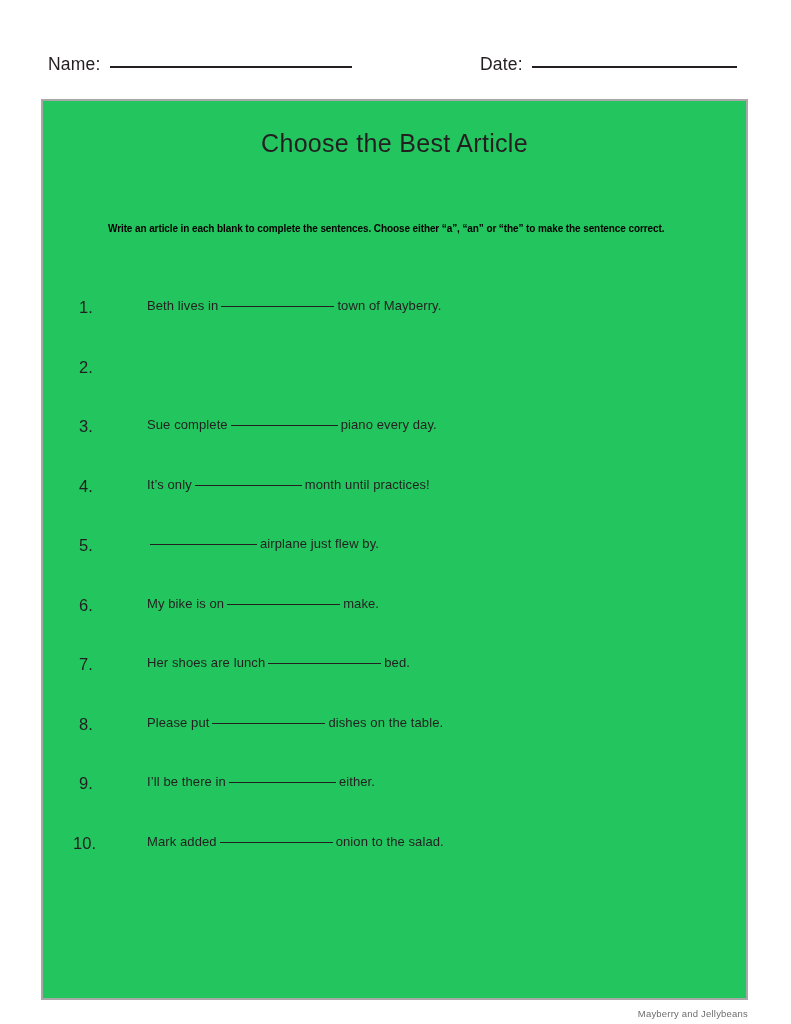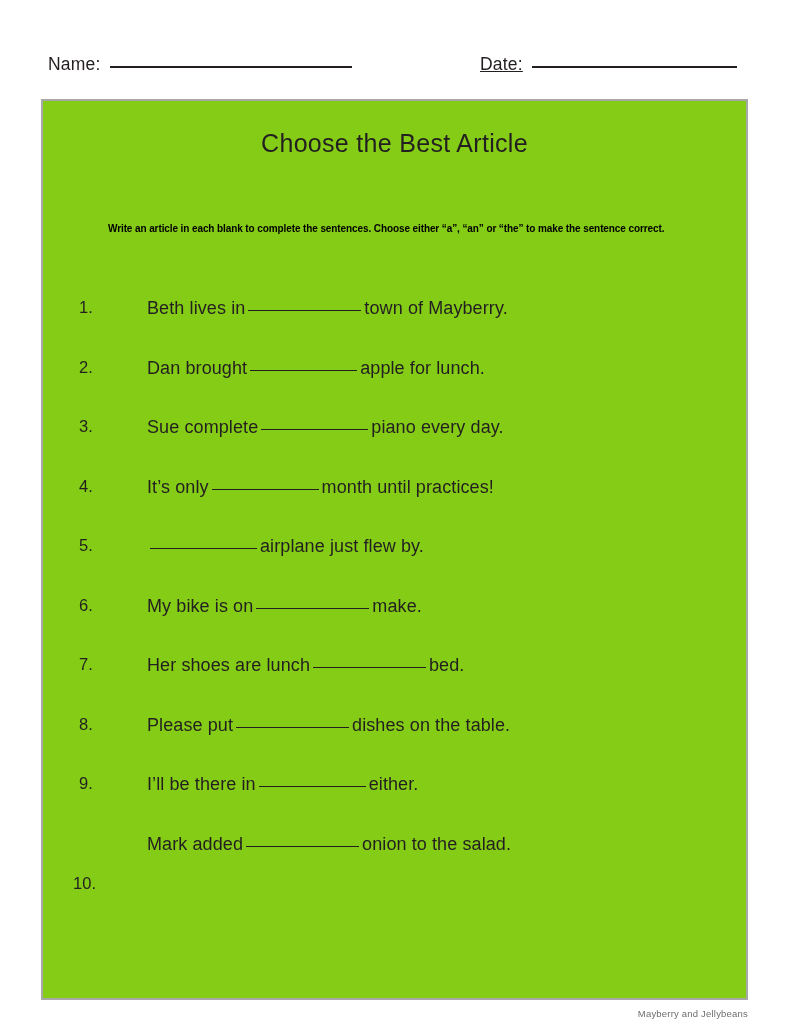--- a/index.html
+++ b/index.html
@@ -33,21 +33,21 @@
     width: 791px;
     height: 28px;
   }
   .field {
     position: absolute;
     display: flex;
     align-items: baseline;
     white-space: nowrap;
   }
   .field-name { left: 48px; top: 0; }
-  .field-date { left: 480px; top: 0; text-decoration: underline; }
+  .field-date { left: 480px; top: 0; }
   .field-label {
     font-size: 17.5px;
     letter-spacing: 0.2px;
     color: #231f20;
   }
   .field-rule {
     display: inline-block;
     border-bottom: 2px solid #231f20;
     margin-left: 9px;
     position: relative;
@@ -58,21 +58,21 @@
 
   
   .worksheet-box {
     position: absolute;
     left: 41px;
     top: 83px;
     width: 707px;
     height: 901px;
     border: 2px solid #a8a8a8;
     box-sizing: border-box;
-    background: #84cc16;
+    background: #22c55e;
   }
 
   .worksheet-title {
     position: absolute;
     left: 0;
     top: 28px;
     width: 703px;
     text-align: center;
     font-size: 25px;
     font-weight: 400;
@@ -107,26 +107,26 @@
     letter-spacing: 0.1px;
   }
   .q-num {
     position: absolute;
     left: 36px;
     width: 36px;
     text-align: left;
     font-size: 16.5px;
     color: #231f20;
   }
-  .q-num.wide { left: 30px; margin-top: 40px; }
+  .q-num.wide { left: 30px; }
   .q-text {
     position: absolute;
     left: 104px;
     white-space: nowrap;
-    font-size: 18px;
+    font-size: 13px;
     color: #231f20;
   }
   .blank {
     display: inline-block;
     border-bottom: 1.6px solid #231f20;
     position: relative;
     top: -3px;
     margin: 0 3px;
   }
 
@@ -163,21 +163,20 @@
 
     <div class="instructions">Write an article in each blank to complete the sentences.  Choose either “a”, “an” or “the” to make the sentence correct.</div>
 
     <div class="questions">
         <div class="q-item">
           <span class="q-num">1.</span>
           <span class="q-text"><span>Beth lives in</span><span class="blank" style="width: 113px;"></span><span>town of Mayberry.</span></span>
         </div>
         <div class="q-item">
           <span class="q-num">2.</span>
-          <span class="q-text"><span>Dan brought</span><span class="blank" style="width: 107px;"></span><span>apple for lunch.</span></span>
         </div>
         <div class="q-item">
           <span class="q-num">3.</span>
           <span class="q-text"><span>Sue complete</span><span class="blank" style="width: 107px;"></span><span>piano every day.</span></span>
         </div>
         <div class="q-item">
           <span class="q-num">4.</span>
           <span class="q-text"><span>It’s only</span><span class="blank" style="width: 107px;"></span><span>month until practices!</span></span>
         </div>
         <div class="q-item">

